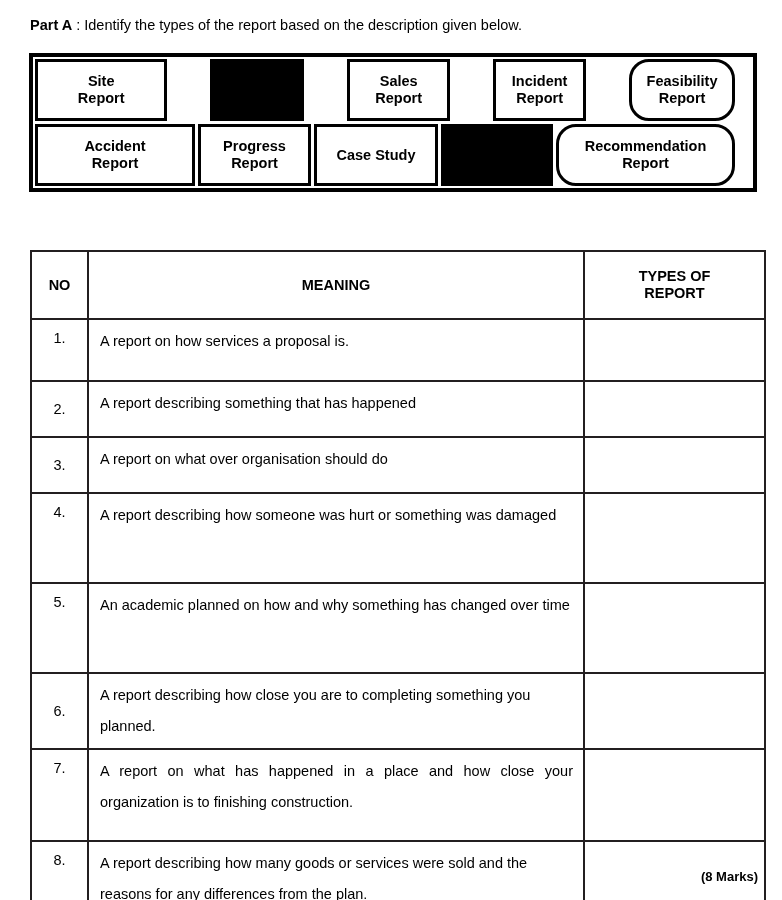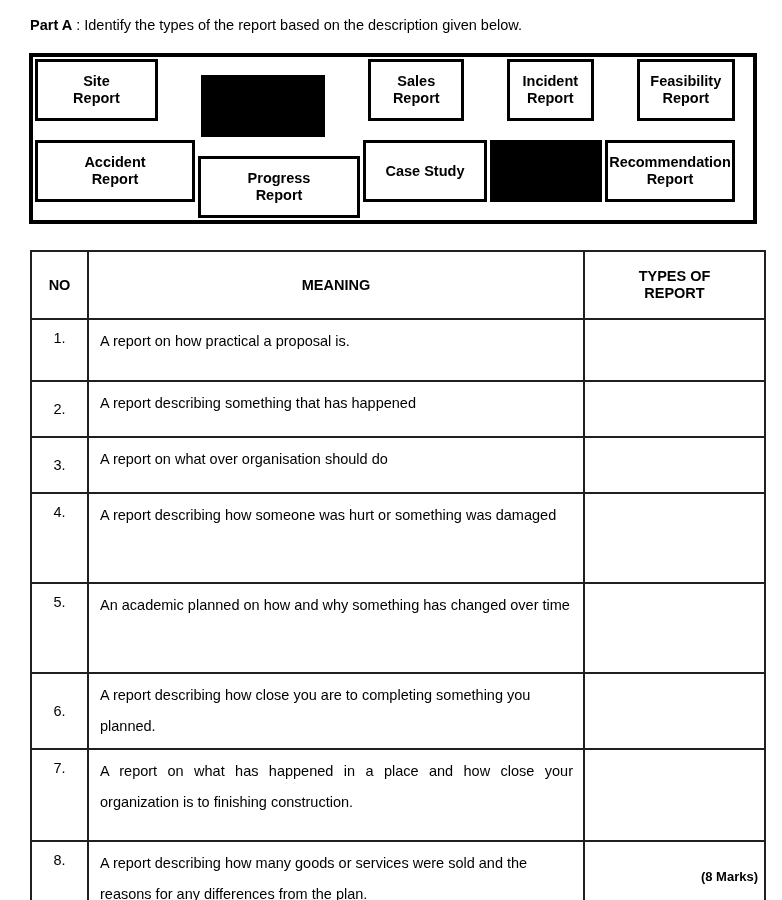--- a/index.html
+++ b/index.html
@@ -54,30 +54,30 @@
     display: flex;
     align-items: center;
     justify-content: center;
     text-align: center;
     font-weight: bold;
     font-size: 14.5px;
     line-height: 17px;
     margin-right: 3px;
     overflow: hidden;
   }
-  #word-bank .wb-cell:last-child { margin-right: 16px; }
+  #word-bank .wb-cell:last-child { margin-right: 16px; border-radius: 20px; }
   #word-bank .wb-cell.redacted {
     background: #000000;
     border-color: #000000;
     color: transparent;
   }
 
   
   .wb-c1 { width: 160px; }
-  .wb-c2 { width: 162px; margin-top: 16px; }
+  .wb-c2 { width: 113px; }
   .wb-c3 { width: 124px; }
   .wb-c4 { width: 112px; }
   .wb-c5 { flex: 1 1 auto; }
 
   
   #report-table {
     position: absolute;
     left: 30px;
     top: 250px;
     width: 728px;
@@ -174,21 +174,21 @@
   <thead>
     <tr>
       <th class="col-no">NO</th>
       <th class="col-mean">MEANING</th>
       <th class="col-type">TYPES OF<br>REPORT</th>
     </tr>
   </thead>
   <tbody>
     <tr class="r1">
       <td class="cell-no">1.</td>
-      <td class="cell-meaning">A report on how practical a proposal is.</td>
+      <td class="cell-meaning">A report on how services a proposal is.</td>
       <td class="cell-answer"></td>
     </tr>
     <tr class="r2">
       <td class="cell-no mid">2.</td>
       <td class="cell-meaning">A report describing something that has happened</td>
       <td class="cell-answer"></td>
     </tr>
     <tr class="r3">
       <td class="cell-no mid">3.</td>
       <td class="cell-meaning">A report on what over organisation should do</td>

